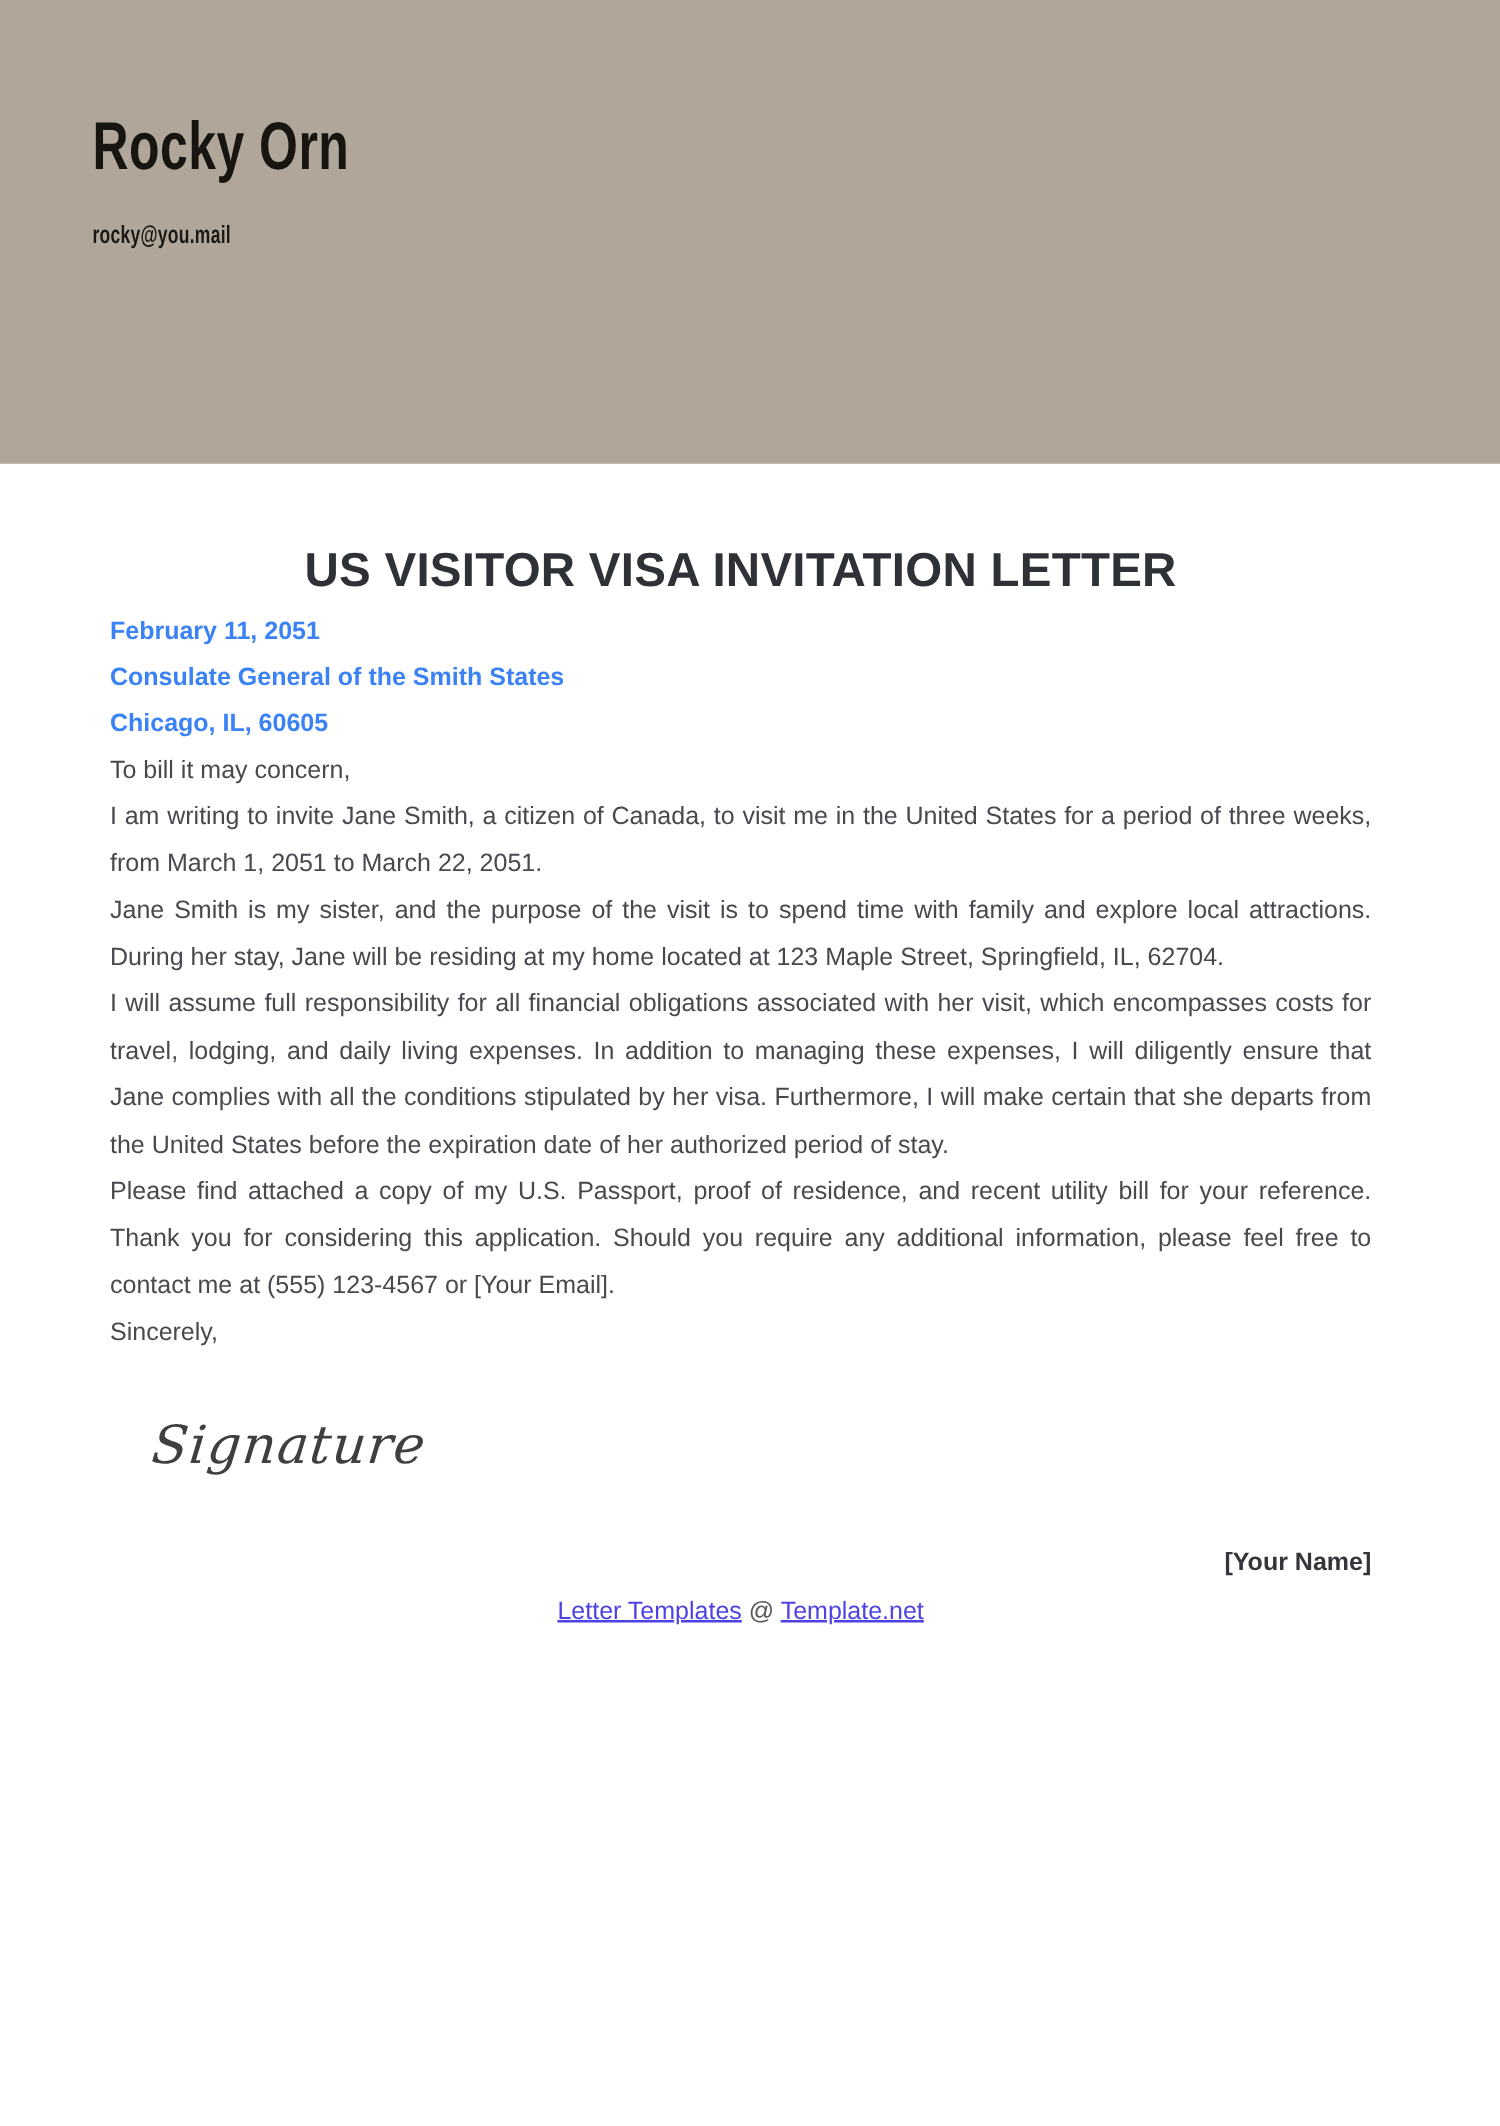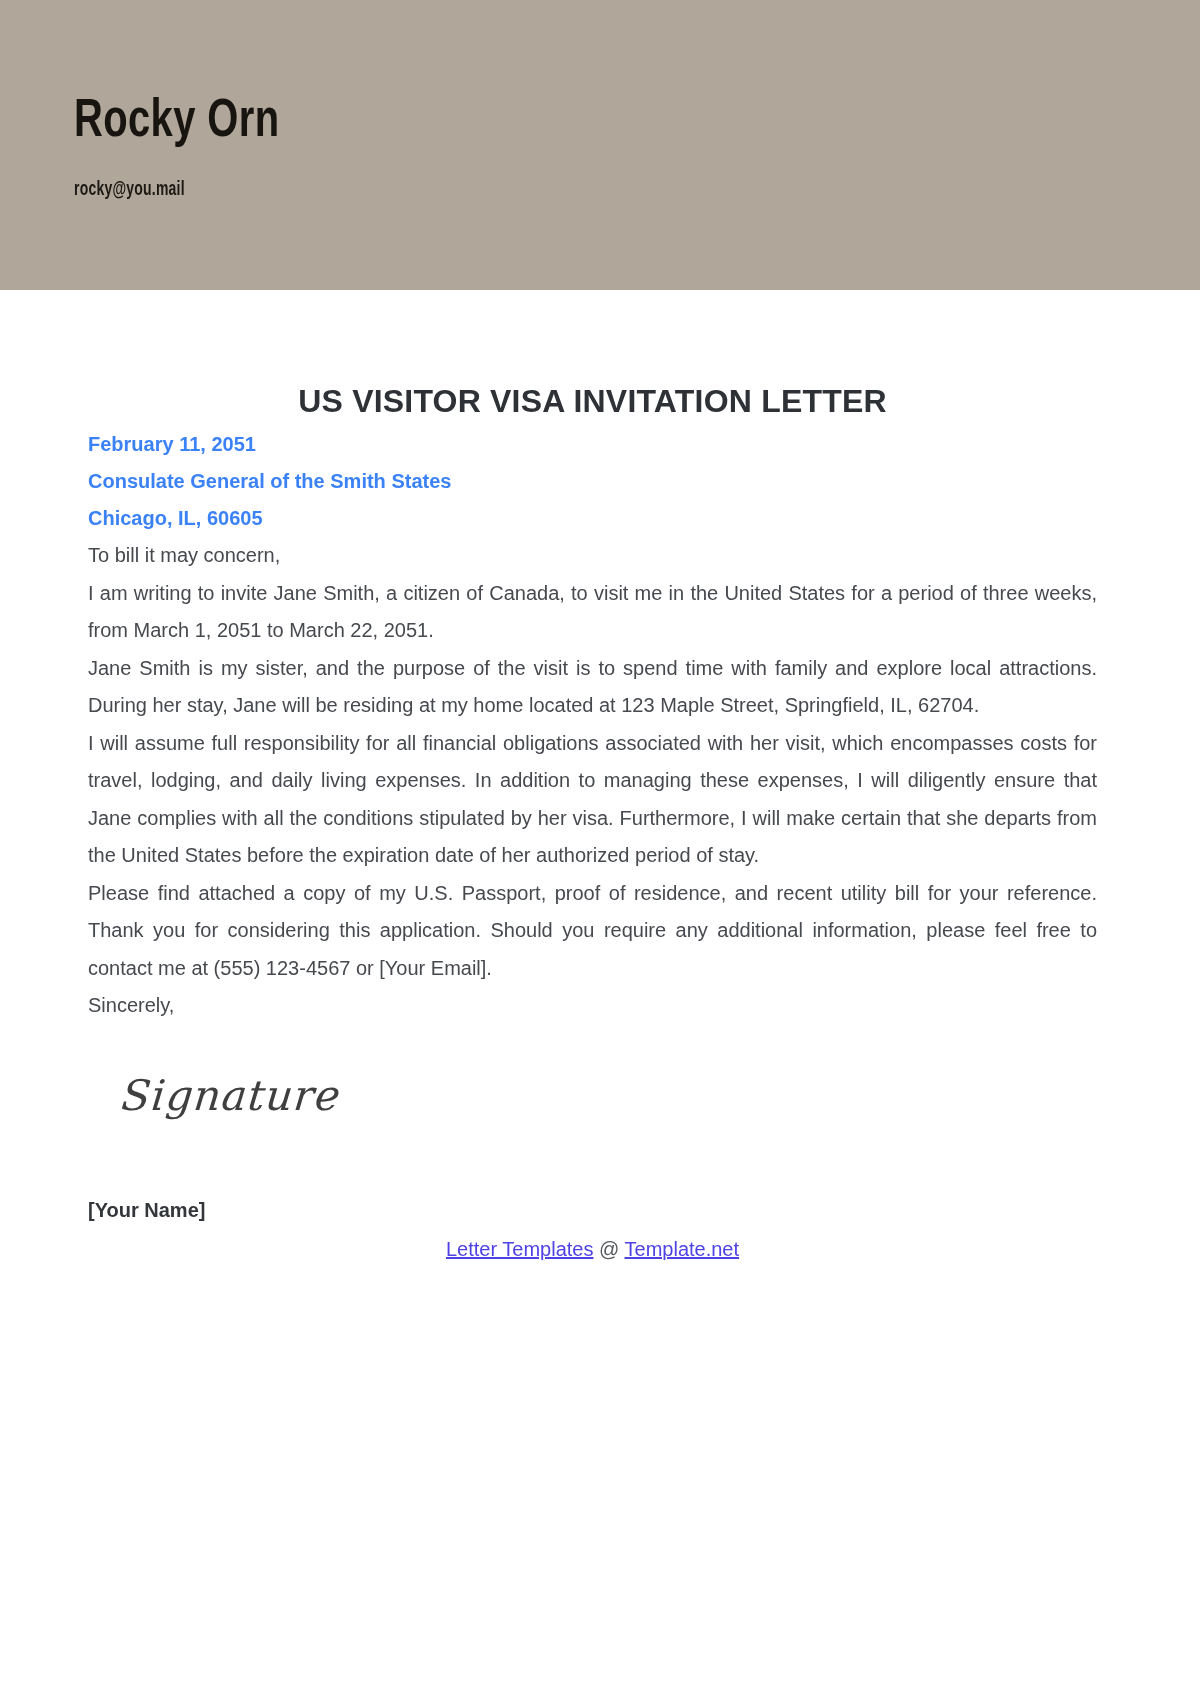--- a/index.html
+++ b/index.html
@@ -7,21 +7,21 @@
   body {
     width: 1200px;
     height: 1701px;
     overflow: hidden;
     font-family: "Liberation Sans", sans-serif;
     position: relative;
   }
 
   
   .header {
-    height: 290px;
+    height: 371px;
     background: #b0a79a;
     padding-left: 74px;
     padding-top: 88px;
   }
   .sender-name {
     font-size: 54px;
     font-weight: 700;
     color: #181511;
     line-height: 1.1;
     letter-spacing: 0.5px;
@@ -39,23 +39,23 @@
     transform-origin: left center;
     white-space: nowrap;
   }
 
   
   .letter {
     margin-left: 88px;
     margin-right: 103px;
   }
   .letter-title {
-    margin-top: 92px;
+    margin-top: 64px;
     text-align: center;
-    font-size: 32px;
+    font-size: 38px;
     font-weight: 700;
     color: #2e3135;
     letter-spacing: 0.2px;
     line-height: 1.2;
   }
   .meta {
     margin-top: 6px;
   }
   .meta-line {
     font-size: 20px;
@@ -77,25 +77,26 @@
     font-family: "DejaVu Serif", serif;
     font-style: italic;
     font-size: 42px;
     color: #3f3f3f;
     letter-spacing: 1px;
     transform: skewX(-6deg);
     transform-origin: left center;
     width: fit-content;
   }
   .signer-name {
-    margin-top: 76px;
+    margin-top: 56px;
     font-size: 20px;
     font-weight: 700;
     color: #33363a;
     line-height: 28px;
+    text-align: right;
   }
 
   
   .footer {
     margin-top: 10px;
     text-align: center;
     font-size: 20px;
     line-height: 30px;
   }
   .footer a {

